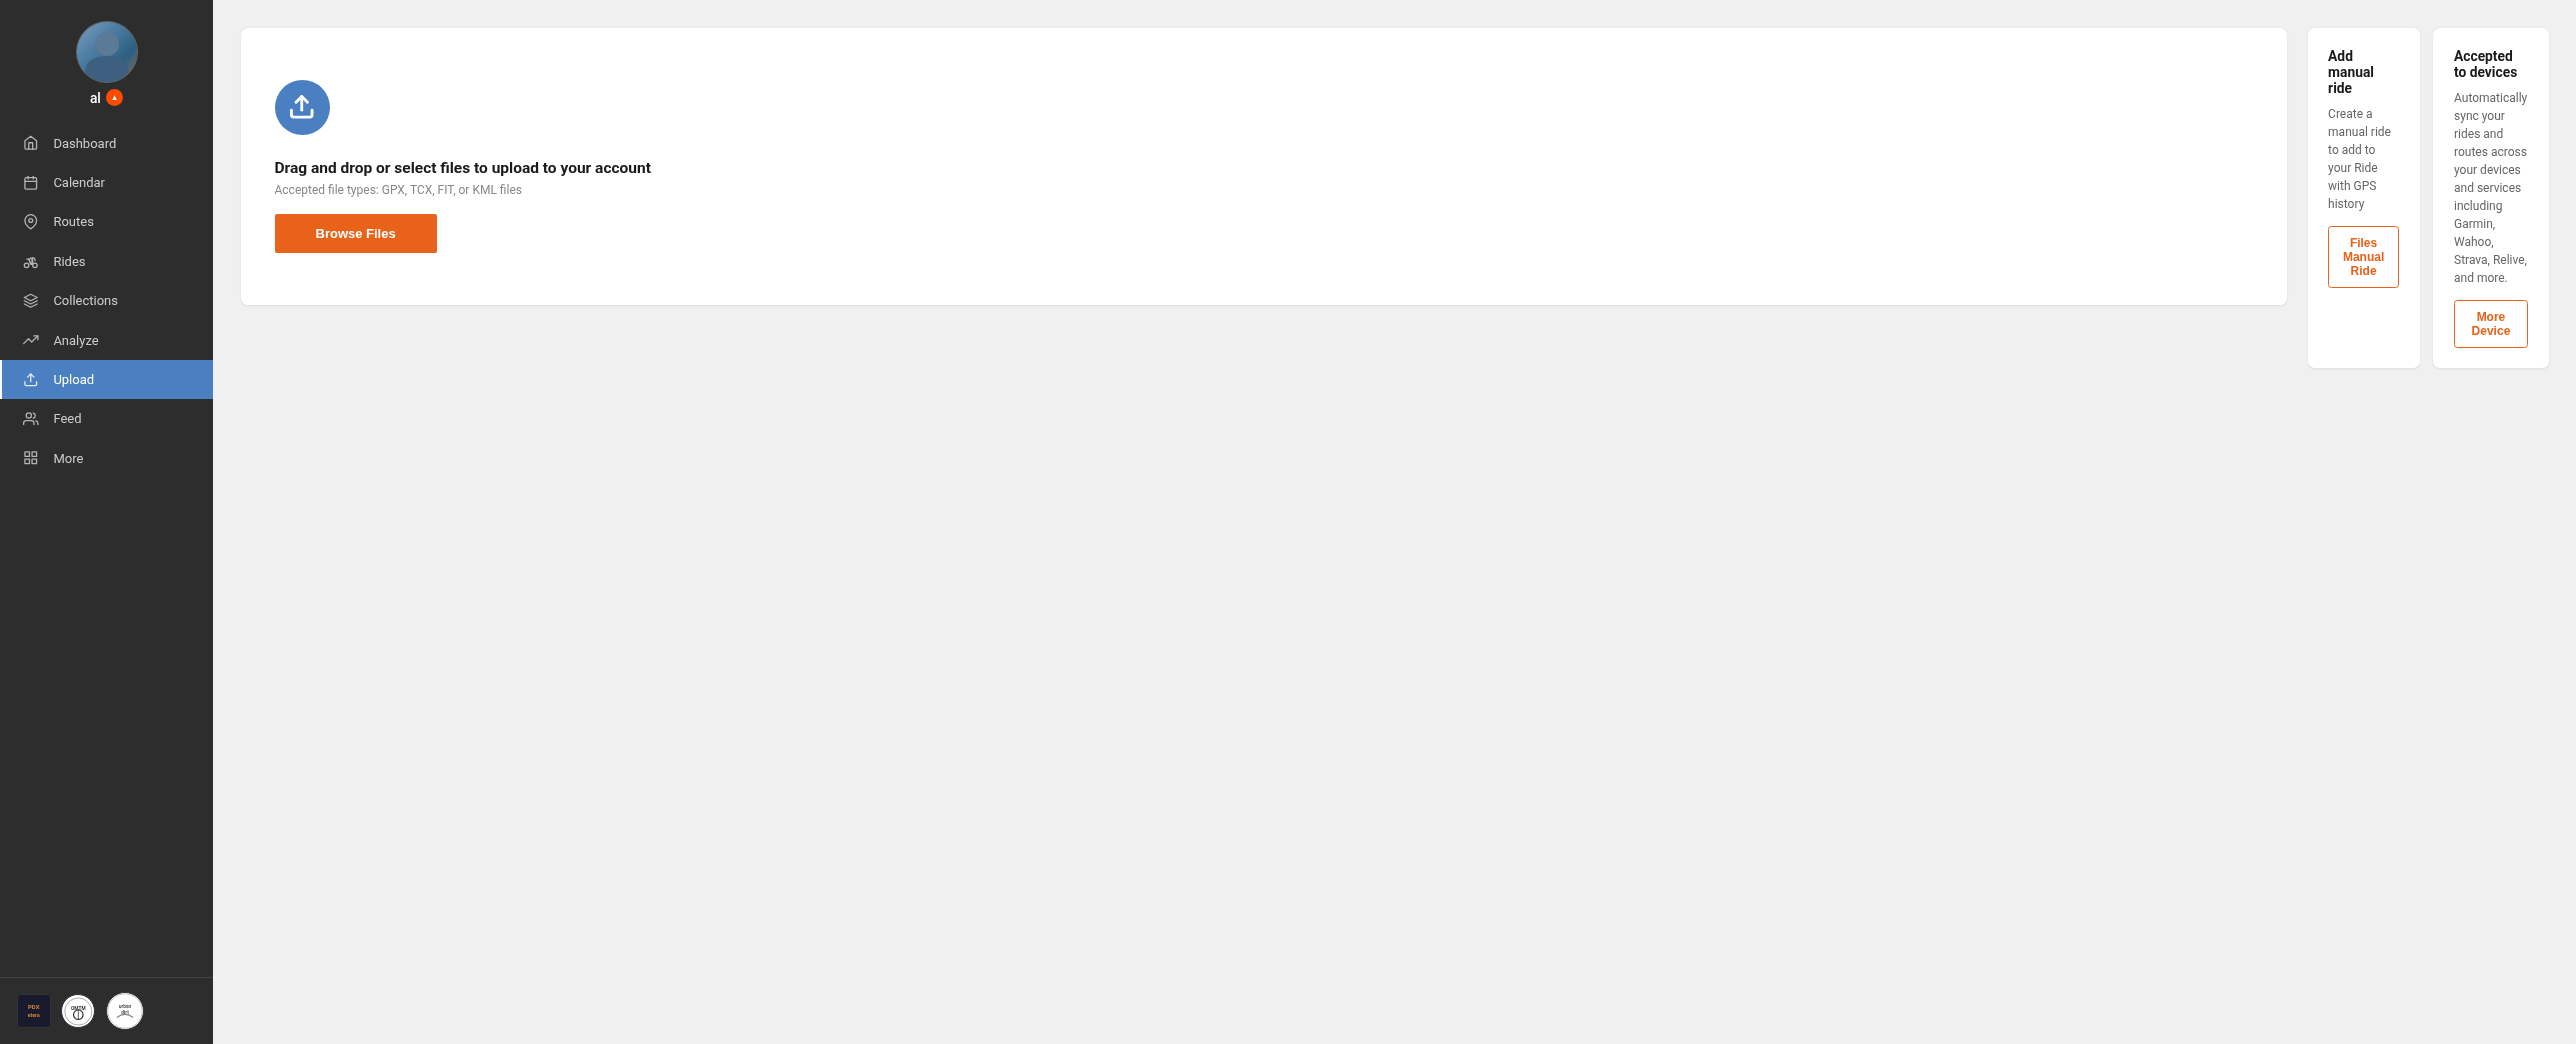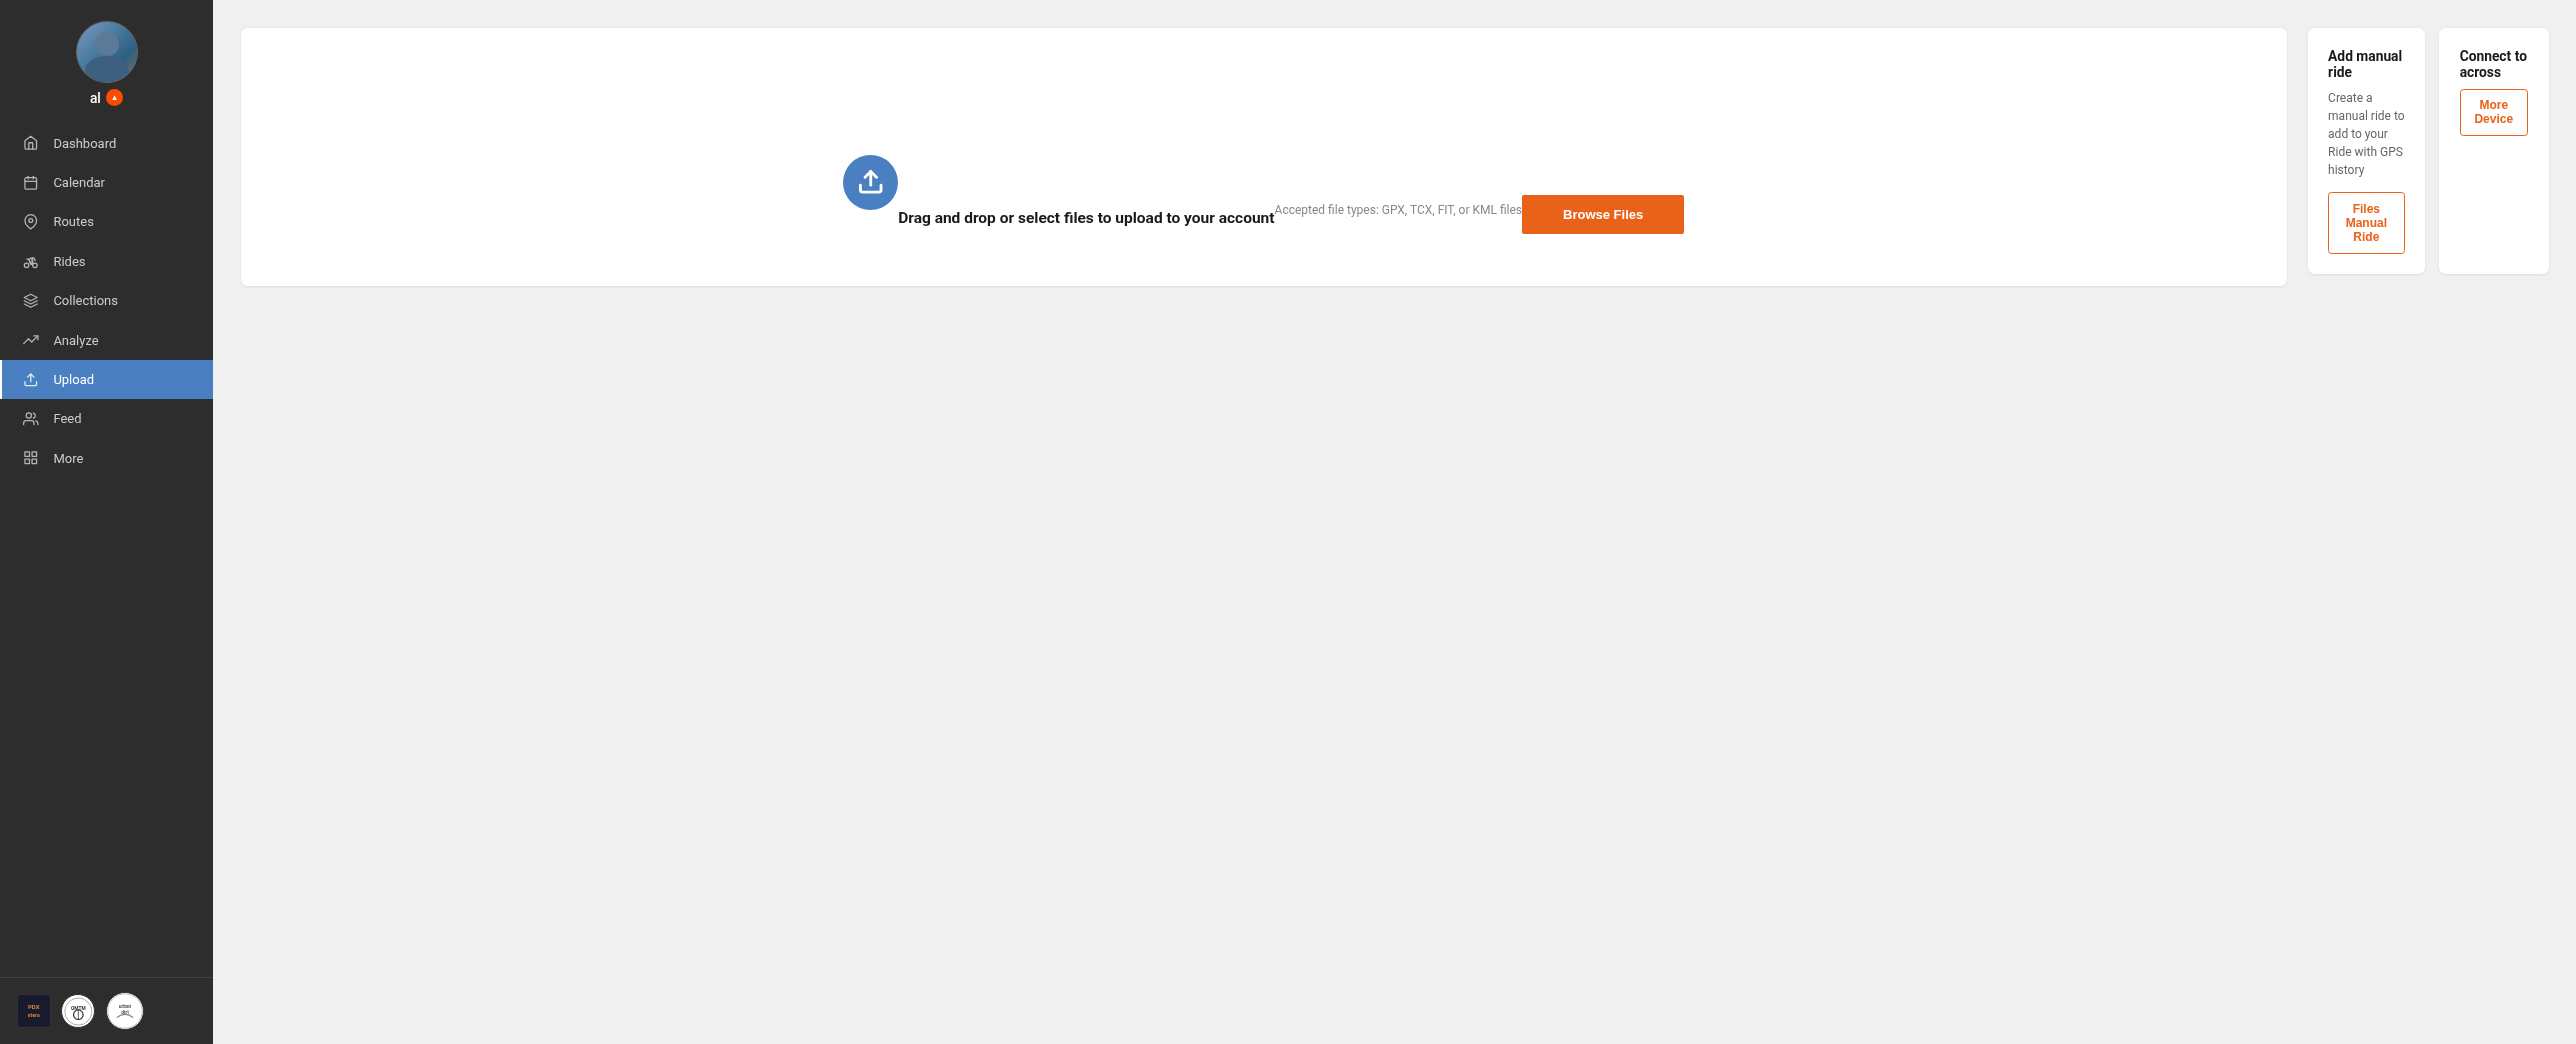--- a/index.html
+++ b/index.html
@@ -177,22 +177,22 @@
       align-items: flex-start;
     }
 
     
     .upload-area {
       flex: 1;
       background: #fff;
       border-radius: 6.9px;
       padding: 52px 34px;
       display: flex;
-      flex-direction: row;
-      align-items: flex-end;
+      flex-direction: column;
+      align-items: flex-start;
       justify-content: center;
       min-height: 258px;
       box-shadow: 0 0.9px 2.6px rgba(0,0,0,0.08);
     }
 
     .upload-icon-circle {
       width: 55px;
       height: 55px;
       background: #4a7fc1;
       border-radius: 50%;
@@ -447,19 +447,20 @@
 
     <div class="right-panel">
 
       <div class="card">
         <h2 class="card-title">Add manual ride</h2>
         <p class="card-desc">Create a manual ride to add to your Ride with GPS history</p>
         <button class="card-btn">Files Manual Ride</button>
       </div>
 
       <div class="card">
-        <h2 class="card-title">Connect to across</h2>
+        <h2 class="card-title">Accepted to devices</h2>
+        <p class="card-desc">Automatically sync your rides and routes across your devices and services including Garmin, Wahoo, Strava, Relive, and more.</p>
         <button class="card-btn">More Device</button>
       </div>
     </div>
   </div>
 </main>
 
 
 </body></html>

